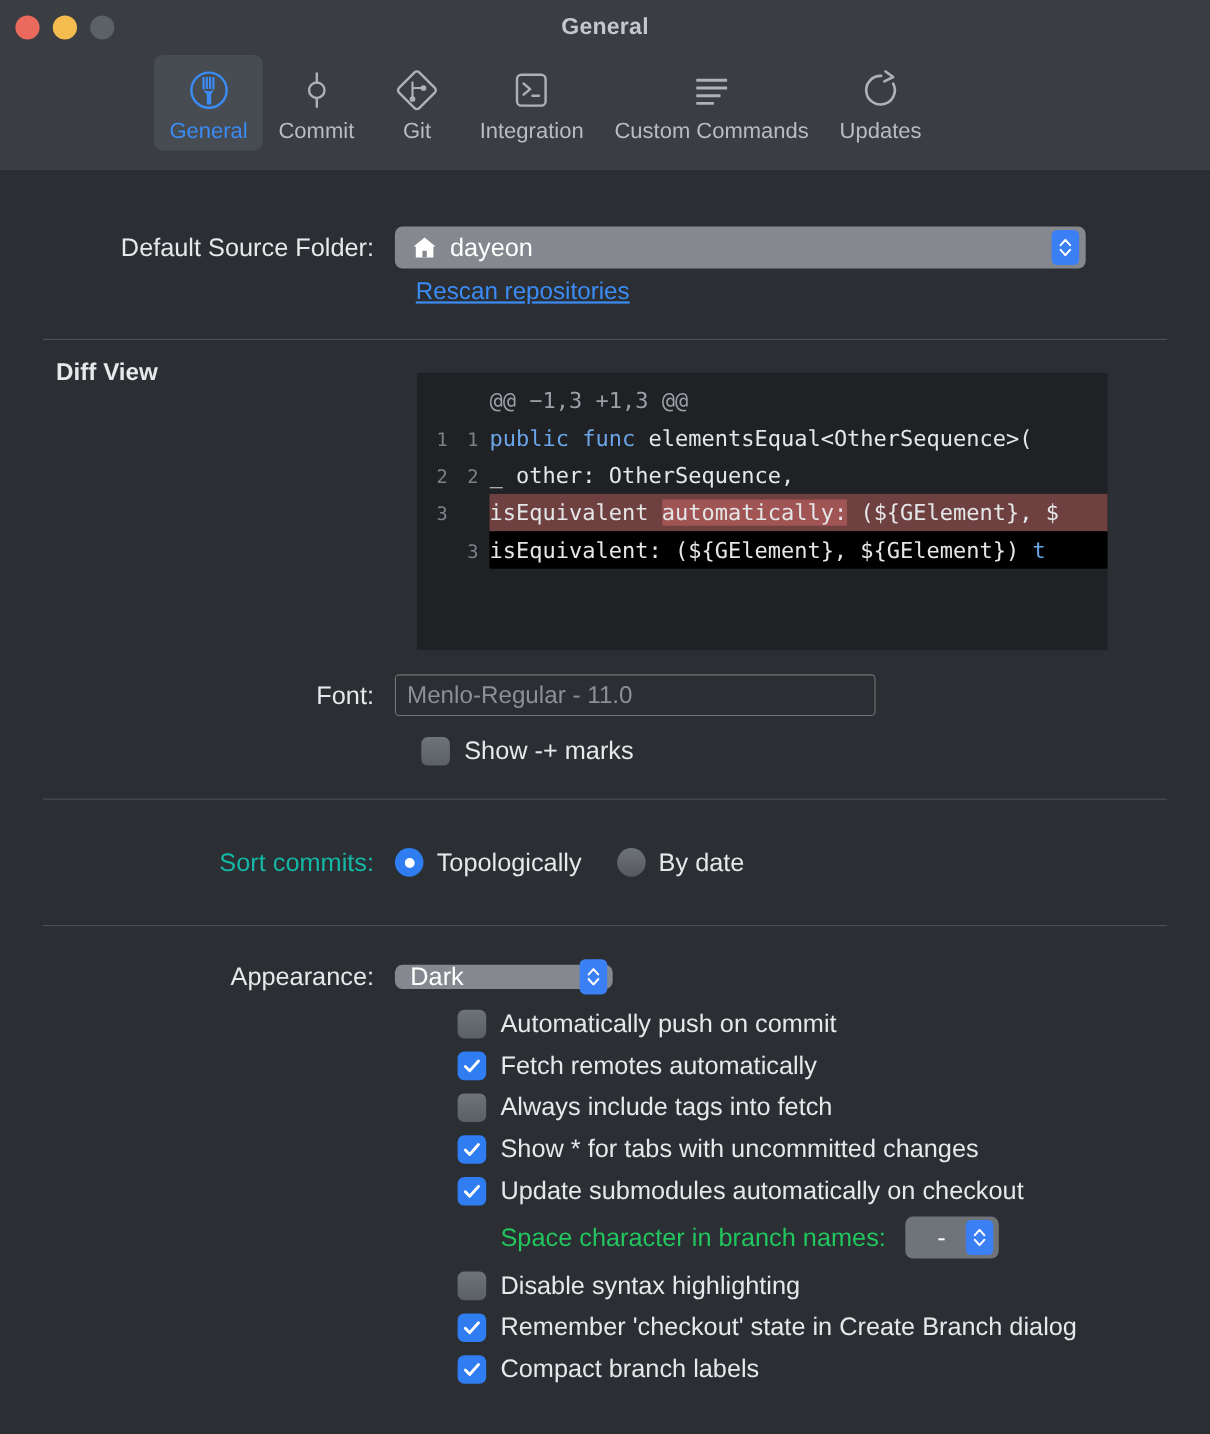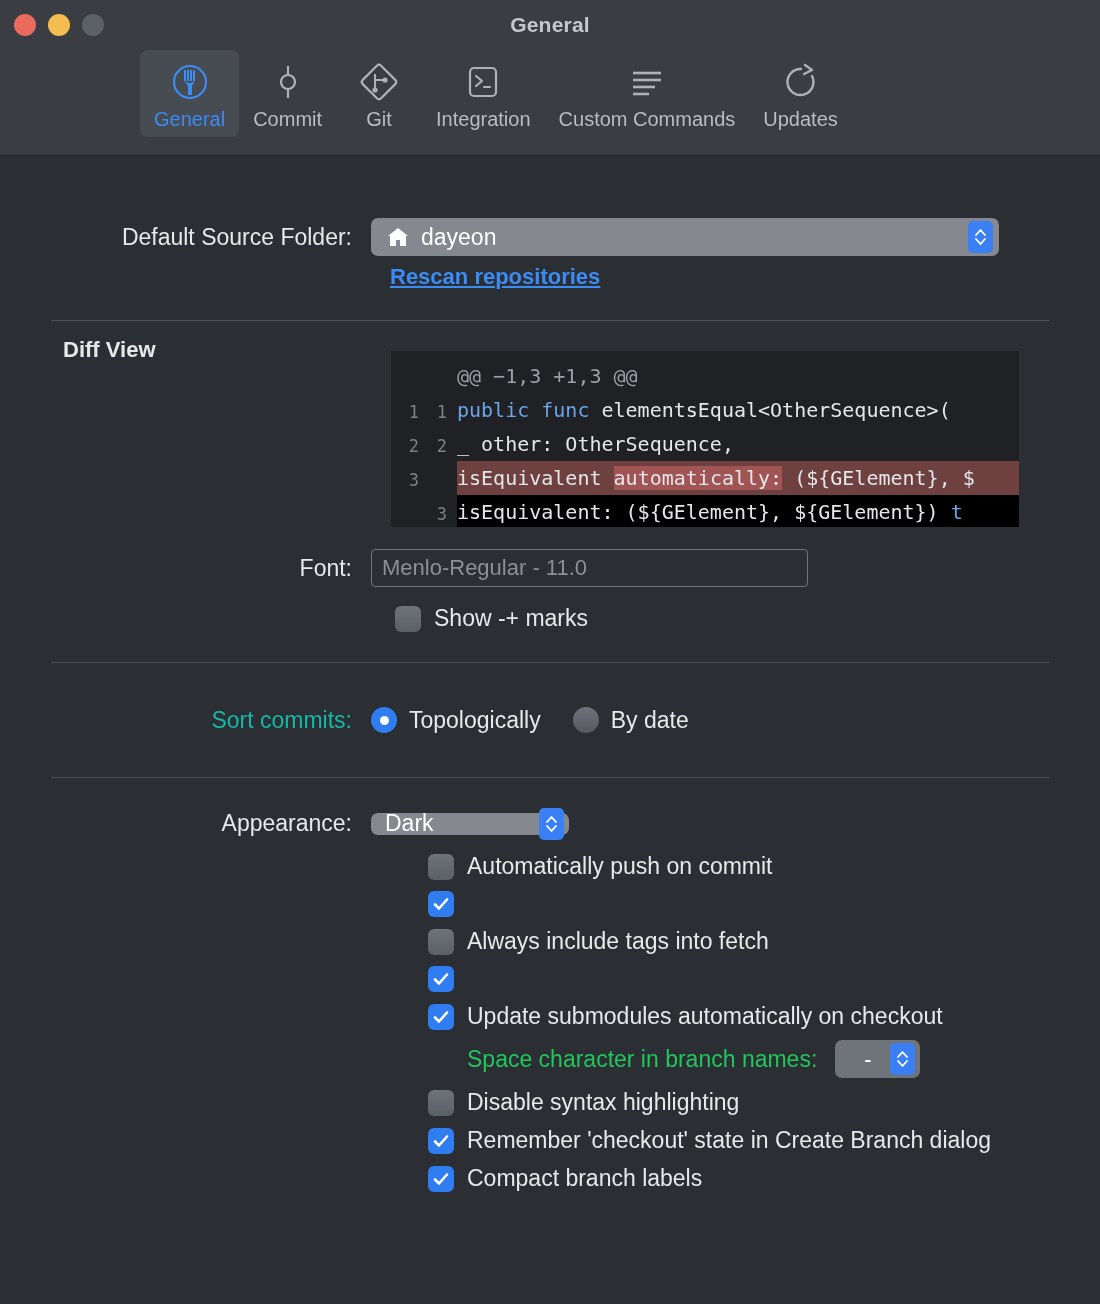--- a/index.html
+++ b/index.html
@@ -72,21 +72,21 @@
   .tool .tlabel {
     font-size: 20px;
     color: #b9bcc2;
     margin-top: 2px;
     white-space: nowrap;
   }
   .tool.active .tlabel { color: #3b8cf5; }
 
   
   .content {
-    padding: 16px;
+    padding: 4px;
     position: relative;
   }
   .divider {
     height: 1px;
     background: #4d5158;
     margin: 0 35px;
   }
 
   .row {
     display: flex;
@@ -130,21 +130,20 @@
     align-items: center;
     justify-content: center;
     gap: 2px;
     flex: none;
   }
   .chev { width: 11px; height: 7px; display:block; }
 
   .rescan {
     margin-top: 8px;
     padding-left: 374px;
-    font-weight: bold;
   }
   .rescan a {
     font-size: 22px;
     color: #3b8cf5;
     text-decoration: underline;
     cursor: pointer;
   }
 
   .sec-diff { margin-top: 30px; }
   .diff-title {
@@ -153,21 +152,21 @@
     font-weight: bold;
     color: #e6e8ea;
     margin-top: 16px;
   }
 
   
   .diff-box {
     margin-left: 375px;
     margin-top: -12px;
     width: 628px;
-    height: 176px;
+    height: 252px;
     background: #1f2124;
     overflow: hidden;
     font-family: "DejaVu Sans Mono", monospace;
     font-size: 20px;
     line-height: 34px;
   }
   .dline { display: flex; white-space: pre; height: 34px; }
   .dline:first-child { margin-top: 8px; }
   .gut {
     width: 28px;
@@ -532,35 +531,37 @@
         </span>
         <span class="cb-label">Automatically push on commit</span>
       </div>
 
       <div class="cb-row">
         <span class="cbox on">
           <svg width="18" height="18" viewBox="0 0 18 18">
               <path d="M3 9.5 L7 13.5 L15 4.5" fill="none" stroke="#fff" stroke-width="2.6" stroke-linecap="round" stroke-linejoin="round"></path>
             </svg>
         </span>
+        <span class="cb-label">Fetch remotes automatically</span>
       </div>
 
       <div class="cb-row">
         <span class="cbox off">
           
         </span>
         <span class="cb-label">Always include tags into fetch</span>
       </div>
 
       <div class="cb-row">
         <span class="cbox on">
           <svg width="18" height="18" viewBox="0 0 18 18">
               <path d="M3 9.5 L7 13.5 L15 4.5" fill="none" stroke="#fff" stroke-width="2.6" stroke-linecap="round" stroke-linejoin="round"></path>
             </svg>
         </span>
+        <span class="cb-label">Show * for tabs with uncommitted changes</span>
       </div>
 
       <div class="cb-row">
         <span class="cbox on">
           <svg width="18" height="18" viewBox="0 0 18 18">
               <path d="M3 9.5 L7 13.5 L15 4.5" fill="none" stroke="#fff" stroke-width="2.6" stroke-linecap="round" stroke-linejoin="round"></path>
             </svg>
         </span>
         <span class="cb-label">Update submodules automatically on checkout</span>
       </div>

